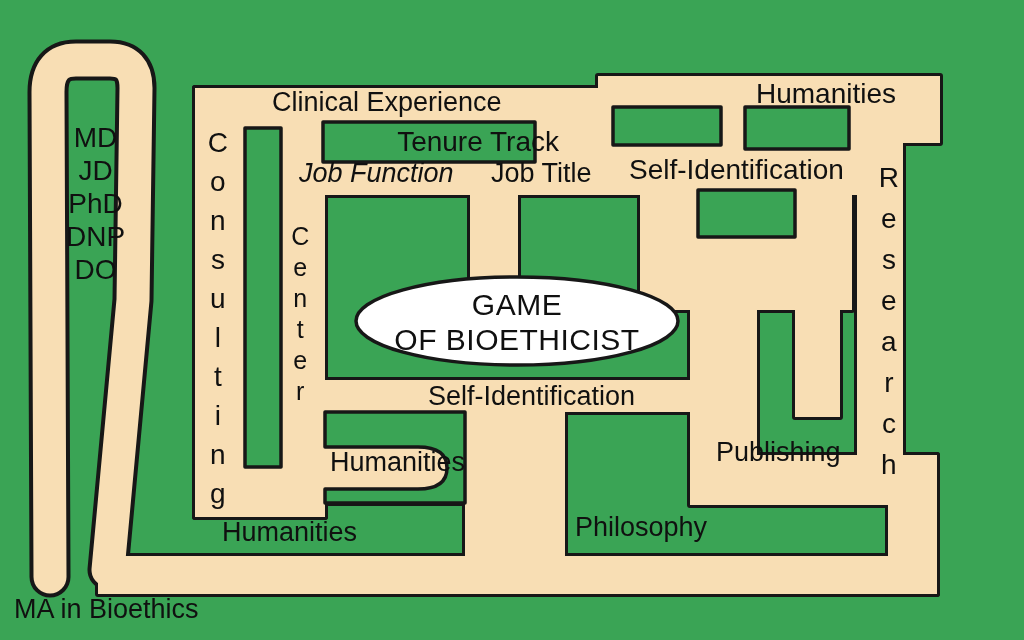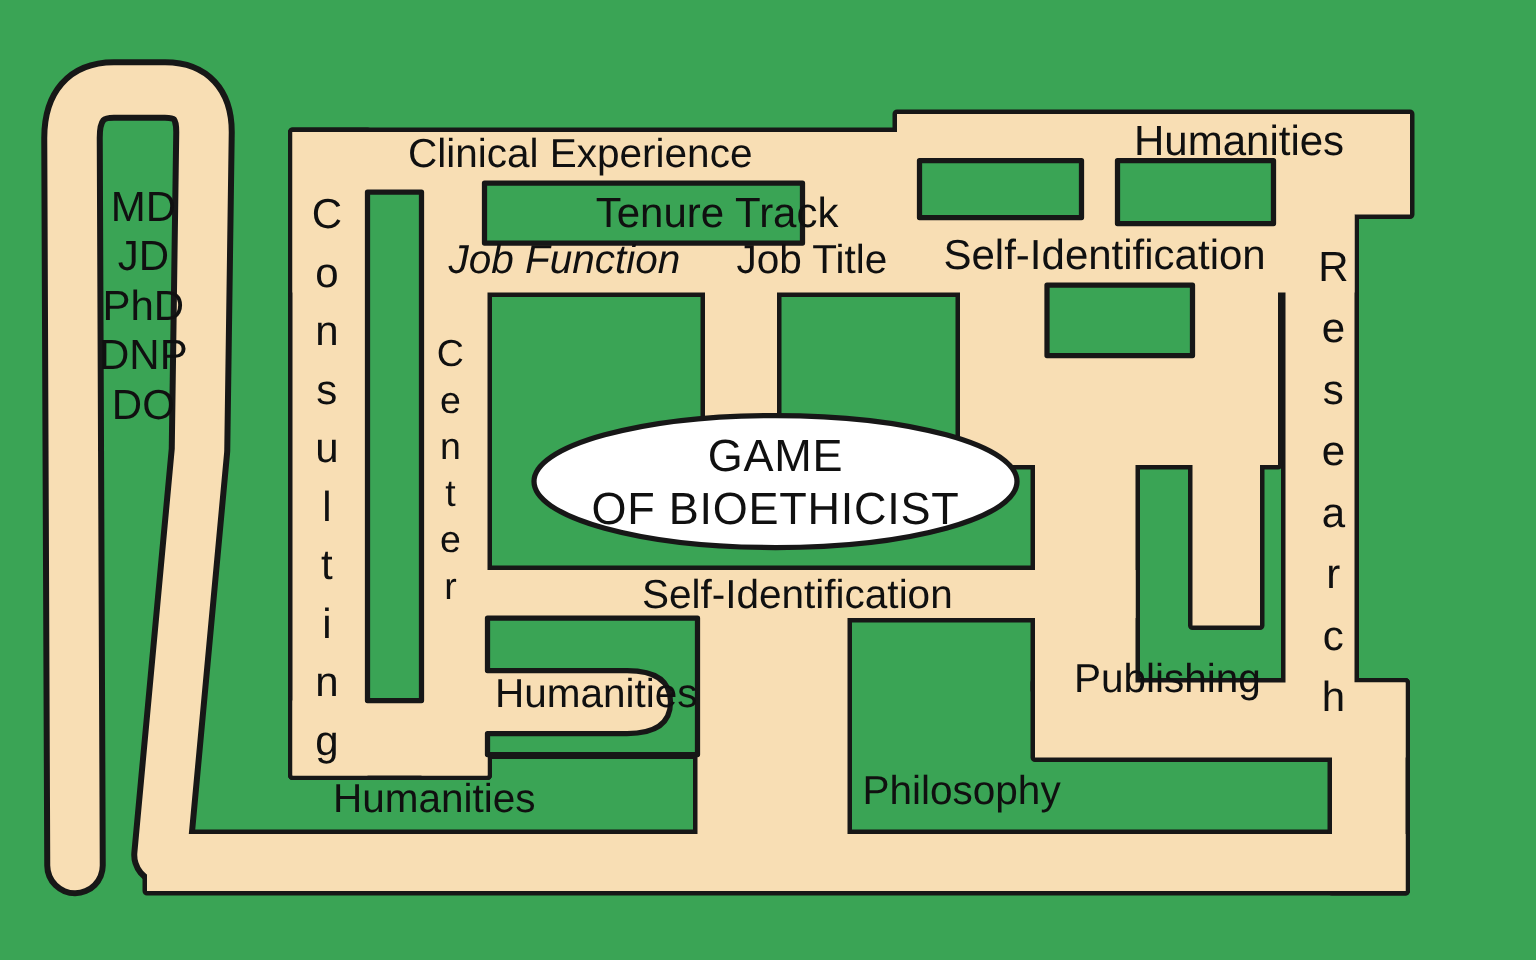--- a/index.html
+++ b/index.html
@@ -114,14 +114,15 @@
   <div class="label" style="left:428px;top:382px;">Self-Identification</div>
 
   <div class="label" style="left:330px;top:448px;">Humanities</div>
 
   <div class="label" style="left:716px;top:438px;">Publishing</div>
 
   <div class="label" style="left:575px;top:513px;">Philosophy</div>
 
   <div class="label" style="left:222px;top:518px;">Humanities</div>
 
+  <div class="label" style="left:14px;top:595px;">MA in Bioethics</div>
 
 </div>
 
 </body></html>

